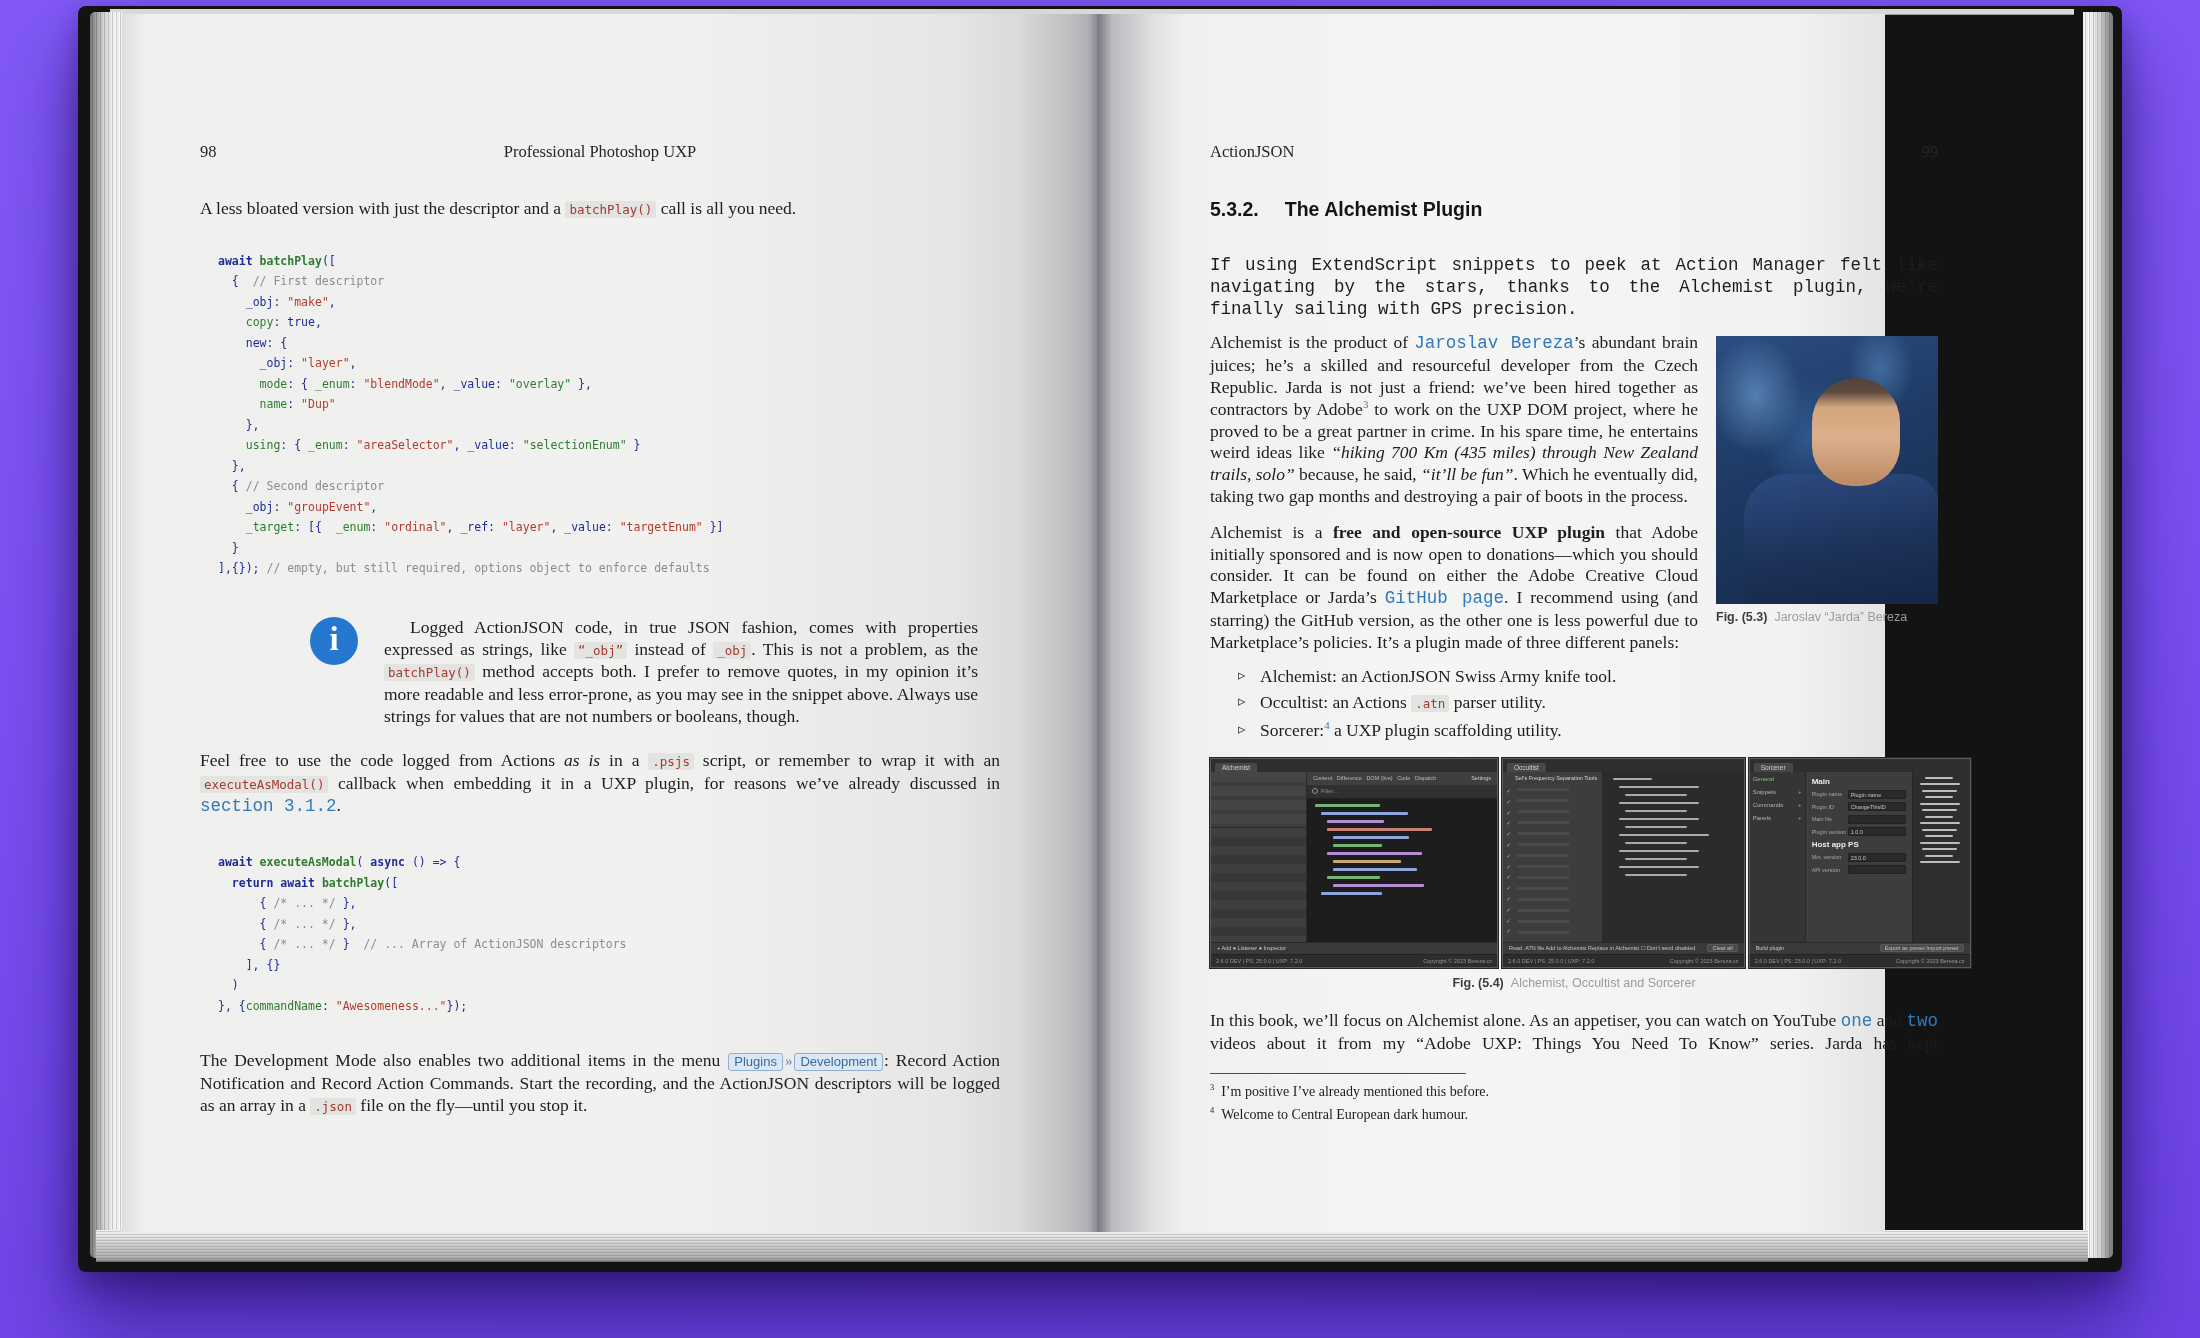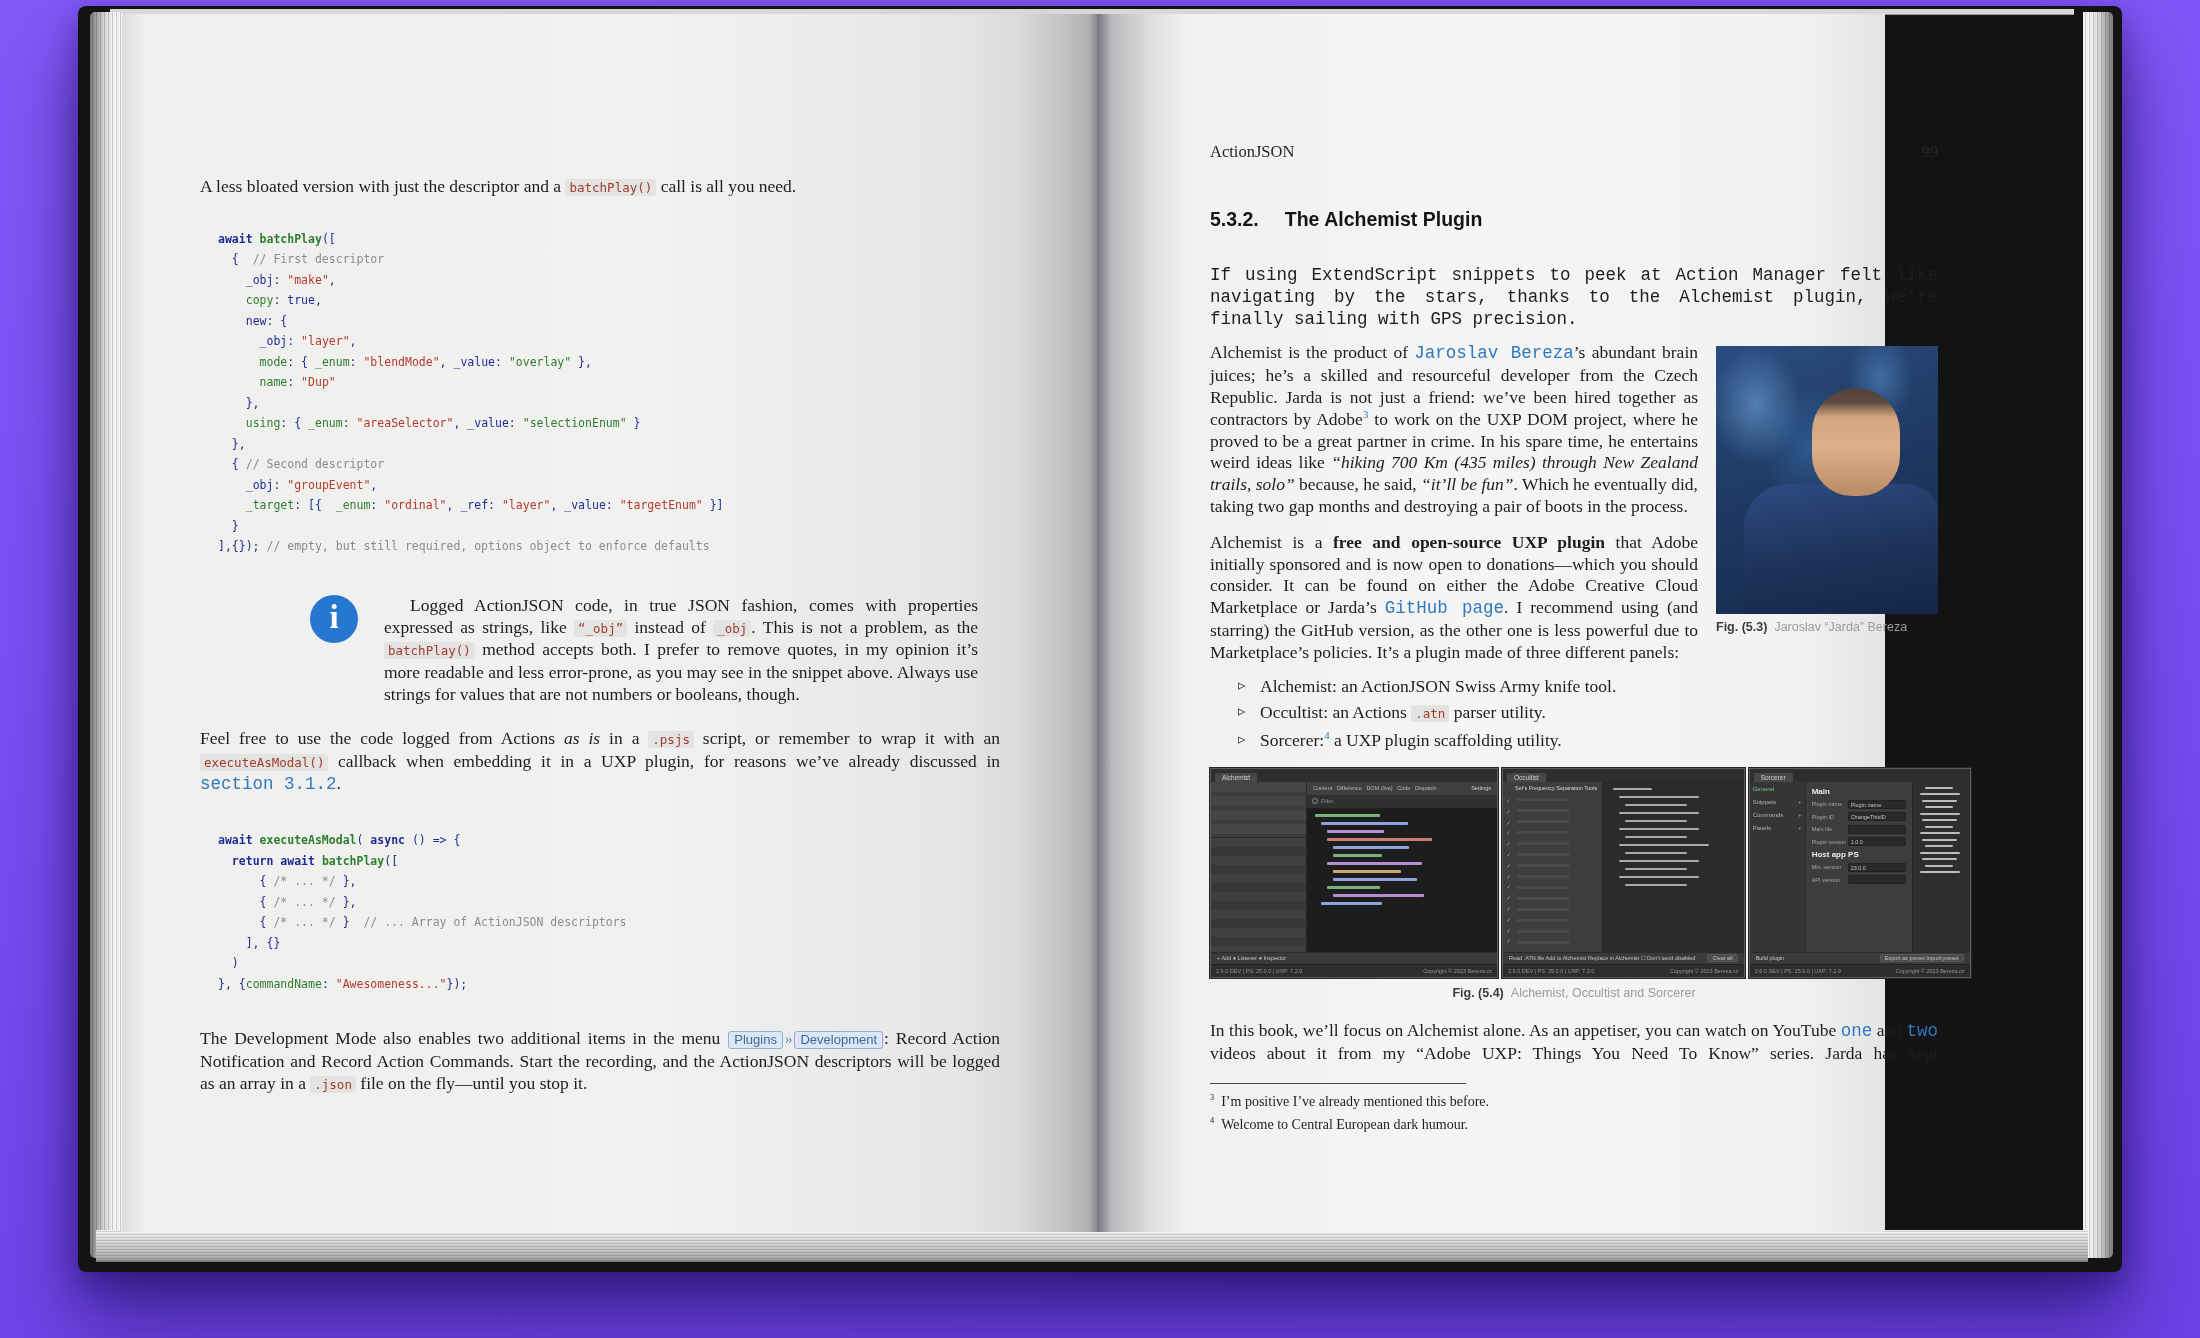--- a/index.html
+++ b/index.html
@@ -172,20 +172,24 @@
 
 <div class="stage">
   <div class="cover"></div>
   <div class="edge-top"></div>
   <div class="edge-left"></div>
   <div class="edge-right"></div>
   <div class="edge-bottom"></div>
 
   <div class="page page-left">
     <div class="col lcol">
+      <div class="run-head">
+        <span class="pageno-l">98</span>
+        <span class="rtitle-c">Professional Photoshop UXP</span>
+      </div>
 
       <p class="para" style="margin-top:34px;"><span class="tk-t">A less bloated version with just the descriptor and a </span><span class="tk-chip">batchPlay()</span><span class="tk-t"> call is all you need.</span></p>
 
       <div class="code" style="margin-top:30px;"><div class="code-line"><span class="ck-kw">await</span><span class="ck-p"> </span><span class="ck-fn">batchPlay</span><span class="ck-p">([</span></div><div class="code-line"><span class="ck-p">  {  </span><span class="ck-c">// First descriptor</span></div><div class="code-line"><span class="ck-p">    </span><span class="ck-k">_obj</span><span class="ck-p">: </span><span class="ck-s">"make"</span><span class="ck-p">,</span></div><div class="code-line"><span class="ck-p">    </span><span class="ck-kg">copy</span><span class="ck-p">: </span><span class="ck-k">true</span><span class="ck-p">,</span></div><div class="code-line"><span class="ck-p">    </span><span class="ck-k">new</span><span class="ck-p">: {</span></div><div class="code-line"><span class="ck-p">      </span><span class="ck-k">_obj</span><span class="ck-p">: </span><span class="ck-s">"layer"</span><span class="ck-p">,</span></div><div class="code-line"><span class="ck-p">      </span><span class="ck-kg">mode</span><span class="ck-p">: { </span><span class="ck-kg">_enum</span><span class="ck-p">: </span><span class="ck-s">"blendMode"</span><span class="ck-p">, </span><span class="ck-k">_value</span><span class="ck-p">: </span><span class="ck-sg">"overlay"</span><span class="ck-p"> },</span></div><div class="code-line"><span class="ck-p">      </span><span class="ck-kg">name</span><span class="ck-p">: </span><span class="ck-s">"Dup"</span></div><div class="code-line"><span class="ck-p">    },</span></div><div class="code-line"><span class="ck-p">    </span><span class="ck-kg">using</span><span class="ck-p">: { </span><span class="ck-kg">_enum</span><span class="ck-p">: </span><span class="ck-s">"areaSelector"</span><span class="ck-p">, </span><span class="ck-k">_value</span><span class="ck-p">: </span><span class="ck-sg">"selectionEnum"</span><span class="ck-p"> }</span></div><div class="code-line"><span class="ck-p">  },</span></div><div class="code-line"><span class="ck-p">  { </span><span class="ck-c">// Second descriptor</span></div><div class="code-line"><span class="ck-p">    </span><span class="ck-k">_obj</span><span class="ck-p">: </span><span class="ck-s">"groupEvent"</span><span class="ck-p">,</span></div><div class="code-line"><span class="ck-p">    </span><span class="ck-kg">_target</span><span class="ck-p">: [{  </span><span class="ck-kg">_enum</span><span class="ck-p">: </span><span class="ck-s">"ordinal"</span><span class="ck-p">, </span><span class="ck-k">_ref</span><span class="ck-p">: </span><span class="ck-s">"layer"</span><span class="ck-p">, </span><span class="ck-k">_value</span><span class="ck-p">: </span><span class="ck-s">"targetEnum"</span><span class="ck-p"> }]</span></div><div class="code-line"><span class="ck-p">  }</span></div><div class="code-line"><span class="ck-p">],{}); </span><span class="ck-c">// empty, but still required, options object to enforce defaults</span></div></div>
 
       <div class="infobox" style="margin-top:38px;">
         <div class="info-icon"></div>
         <p class="para info-text"><span class="tk-t">Logged ActionJSON code, in true JSON fashion, comes with properties expressed as strings, like </span><span class="tk-chip">“_obj”</span><span class="tk-t"> instead of </span><span class="tk-chip">_obj</span><span class="tk-t">. This is not a problem, as the </span><span class="tk-chip">batchPlay()</span><span class="tk-t"> method accepts both. I prefer to remove quotes, in my opinion it’s more readable and less error-prone, as you may see in the snippet above. Always use strings for values that are not numbers or booleans, though.</span></p>
       </div>
 
@@ -197,21 +201,21 @@
     </div>
   </div>
 
   <div class="page page-right">
     <div class="col rcol">
       <div class="run-head">
         <span class="rtitle-l">ActionJSON</span>
         <span class="pageno-r">99</span>
       </div>
 
-      <h3 class="sec-head" style="margin-top:44px;">
+      <h3 class="sec-head" style="margin-top:34px;">
         <span class="num">5.3.2.</span><span>The Alchemist Plugin</span>
       </h3>
 
       <p class="para" style="margin-top:34px;font-family:Liberation Mono, monospace;"><span class="tk-t">If using ExtendScript snippets to peek at Action Manager felt like navigating by the stars, thanks to the Alchemist plugin, we’re finally sailing with GPS precision.</span></p>
 
       <div style="margin-top:12px;">
         <figure class="jarda">
           <div class="photo">
             <div class="shirt"></div>
             <div class="head"></div>

